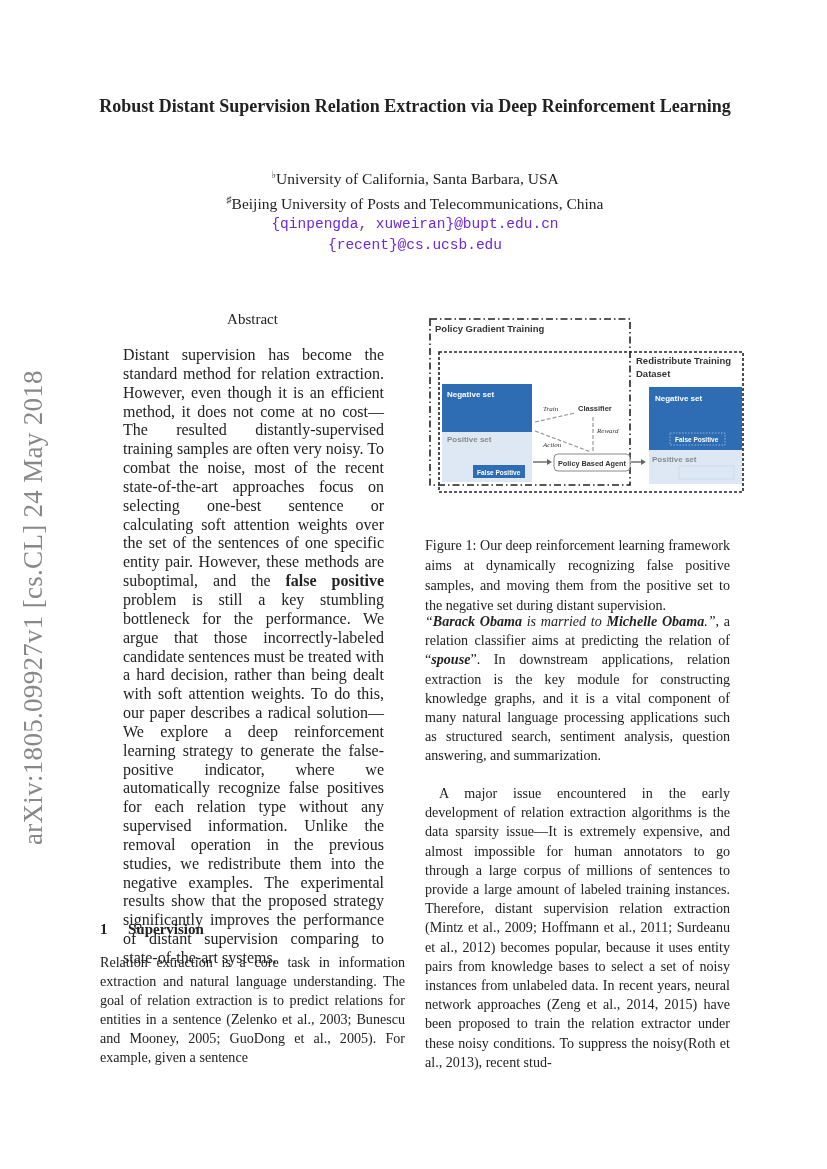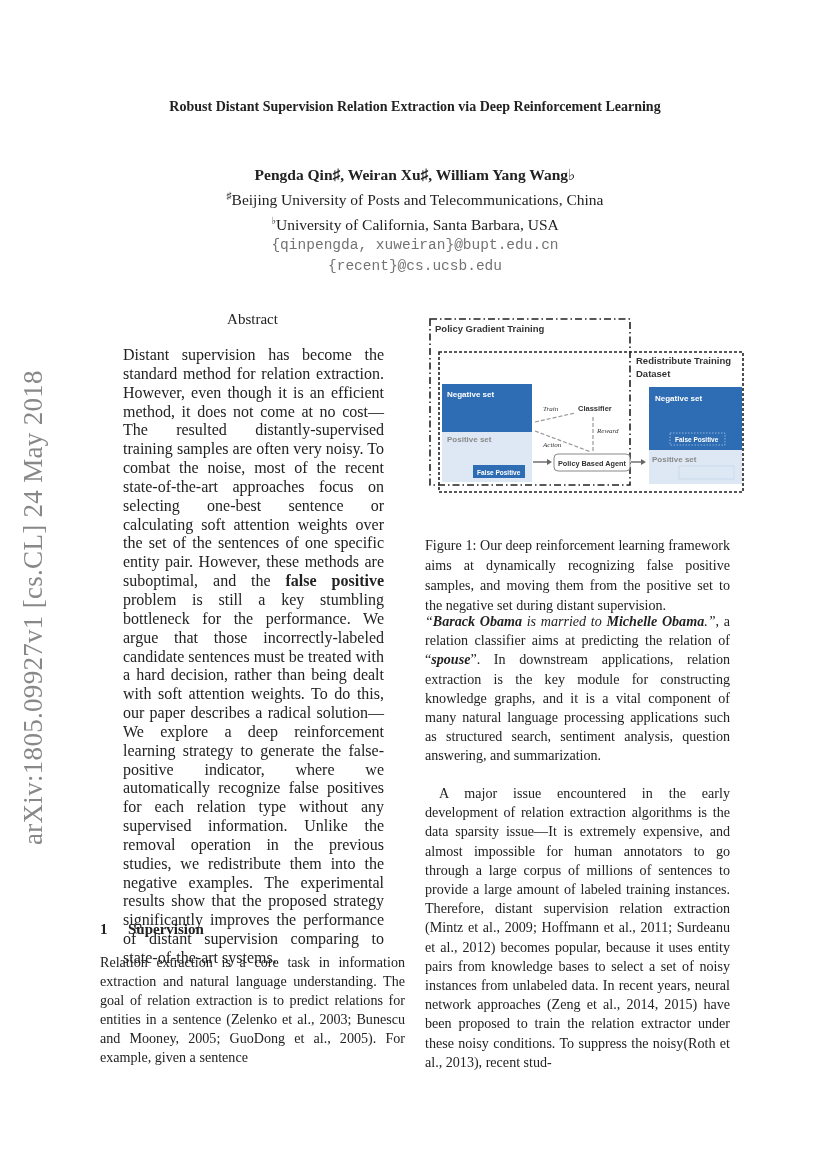--- a/index.html
+++ b/index.html
@@ -1,23 +1,23 @@
 <!DOCTYPE html>
 <html><head>
 <meta charset="utf-8">
 <style>
   html, body { margin:0; padding:0; background:#fff; }
   body { width:827px; height:1169px; position:relative; overflow:hidden;
          font-family:"Liberation Serif","DejaVu Serif",serif; color:#222; }
   .title { position:absolute; top:94px; left:90px; width:650px; text-align:center;
-           font-weight:bold; font-size:14px; line-height:25px; }
+           font-weight:bold; font-size:18px; line-height:25px; }
   .authors { position:absolute; top:164px; left:90px; width:650px; text-align:center;
              font-size:15.5px; line-height:21px; }
   .authors .names { font-weight:bold; }
-  .authors .mono { font-family:"Liberation Mono","DejaVu Sans Mono",monospace; font-size:14.5px; color:#737373; }
+  .authors .mono { font-family:"Liberation Mono","DejaVu Sans Mono",monospace; font-size:14.5px; color:#6d28d9; }
   .authors sup { font-size:10px; }
   .arxiv { position:absolute; left:18px; top:845px; transform-origin:0 0; transform:rotate(-90deg);
            font-size:27px; color:#888; white-space:nowrap; letter-spacing:0.3px; }
   .col { position:absolute; font-size:14.1px; line-height:20.6px; text-align:justify; }
   .col p { margin:0; hyphens:none; }
   .left { left:100px; width:305px; }
   .right { left:425px; width:305px; }
   .abstract-h { position:absolute; top:311px; left:100px; width:305px; text-align:center;
                 font-weight:normal; font-size:15px; }
   .abstract { position:absolute; top:346px; left:123px; width:261px; font-size:16px;
@@ -30,23 +30,22 @@
   .r1 { top:612px; line-height:19.2px; }
   .r2 { top:784px; line-height:19.2px; text-indent:14px; }
   .fig-label { font-family:"Liberation Sans","DejaVu Sans",sans-serif; font-weight:bold; }
 </style>
 </head>
 <body>
 
 <div class="title">Robust Distant Supervision Relation Extraction via Deep Reinforcement Learning</div>
 
 <div class="authors">
-  <div class="names">Pengda Qin♯, Weiran Xu♯, William Yang Wang♭</div>
+  <div><sup>♭</sup><span>University of California, Santa Barbara, USA</span></div>
   <div><sup>♯</sup><span>Beijing University of Posts and Telecommunications, China</span></div>
-  <div><sup>♭</sup><span>University of California, Santa Barbara, USA</span></div>
   <div class="mono">{qinpengda, xuweiran}@bupt.edu.cn</div>
   <div class="mono">{recent}@cs.ucsb.edu</div>
 </div>
 
 <div class="arxiv">arXiv:1805.09927v1  [cs.CL]  24 May 2018</div>
 
 <div class="abstract-h">Abstract</div>
 <div class="abstract">
   <span>Distant supervision has become the standard method for relation extraction. However, even though it is an efficient method, it does not come at no cost—The resulted distantly-supervised training samples are often very noisy.  To combat the noise, most of the recent state-of-the-art approaches focus on selecting one-best sentence or calculating soft attention weights over the set of the sentences of one specific entity pair.  However, these methods are suboptimal, and the </span><b>false positive</b><span> problem is still a key stumbling bottleneck for the performance.  We argue that those incorrectly-labeled candidate sentences must be treated with a hard decision, rather than being dealt with soft attention weights.  To do this, our paper describes a radical solution—We explore a deep reinforcement learning strategy to generate the false-positive indicator, where we automatically recognize false positives for each relation type without any supervised information.  Unlike the removal operation in the previous studies, we redistribute them into the negative examples.  The experimental results show that the proposed strategy significantly improves the performance of distant supervision comparing to state-of-the-art systems.</span>
 </div>

